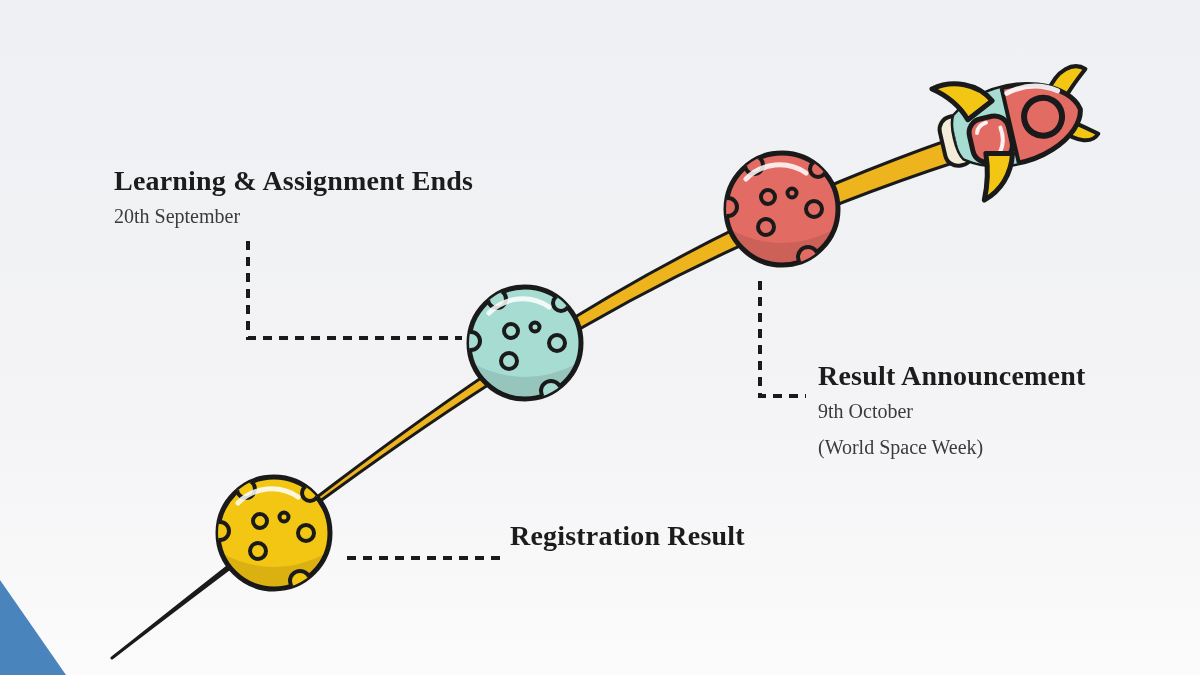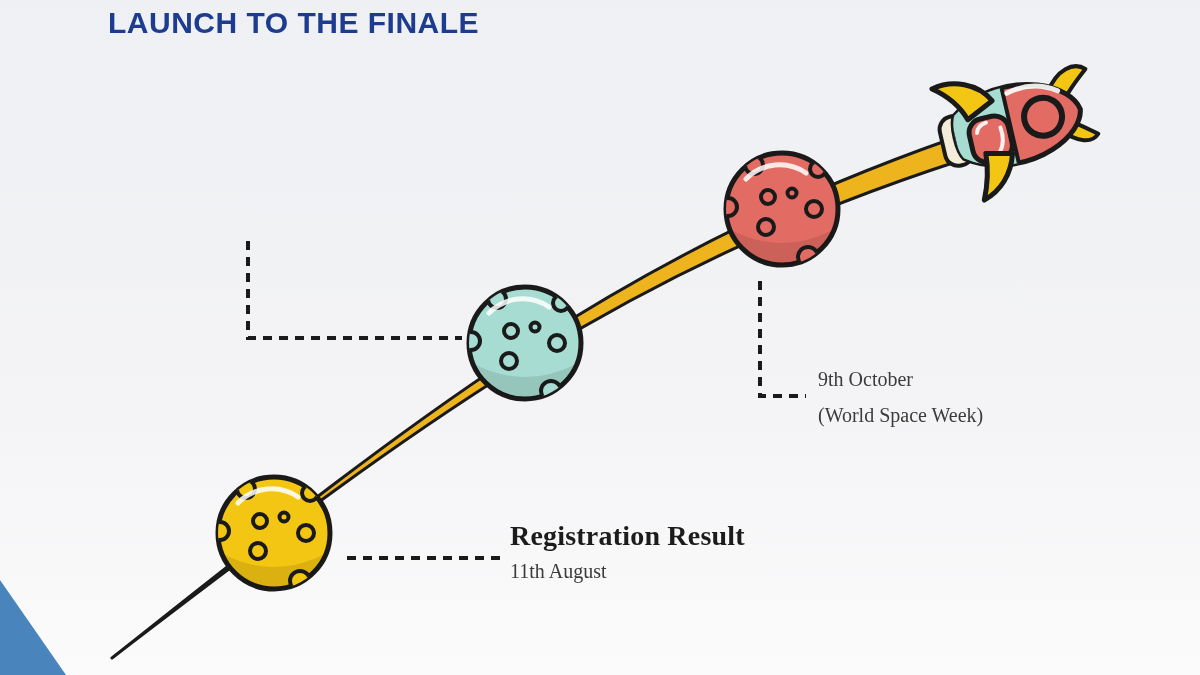--- a/index.html
+++ b/index.html
@@ -99,26 +99,29 @@
 
       <circle cx="28" cy="-1" r="19" fill="#E26C63" stroke="#1a1a1a" stroke-width="6"></circle>
 
       <path d="M -2 -32 Q 26 -39 48 -23" stroke="#ffffff" stroke-width="5" fill="none" stroke-linecap="round" opacity="0.9"></path>
 
       <path d="M -18 -28 C -28 -48 -52 -58 -74 -53 C -58 -41 -50 -28 -46 -15 Z" fill="#F3C614" stroke="#1a1a1a" stroke-width="5" stroke-linejoin="round"></path>
       <path d="M -10 28 C -16 48 -30 62 -48 67 C -40 50 -37 37 -36 22 Z" fill="#F3C614" stroke="#1a1a1a" stroke-width="5" stroke-linejoin="round"></path>
     </g>
   </svg>
 
-  <div class="page-title">LAUNCH TO THE FINALE</div>
 
+  <div class="milestone lbl-learning">
+    <div class="h">Learning &amp; Assignment Ends</div>
+    <div class="d">20th September</div>
+  </div>
 
   <div class="milestone lbl-result">
+    <div class="h">Result Announcement</div>
     <div class="d">9th October</div>
     <div class="n">(World Space Week)</div>
   </div>
 
   <div class="milestone lbl-registration">
     <div class="h">Registration Result</div>
-    <div class="d">11th August</div>
   </div>
 
 </div>
 
 </body></html>

